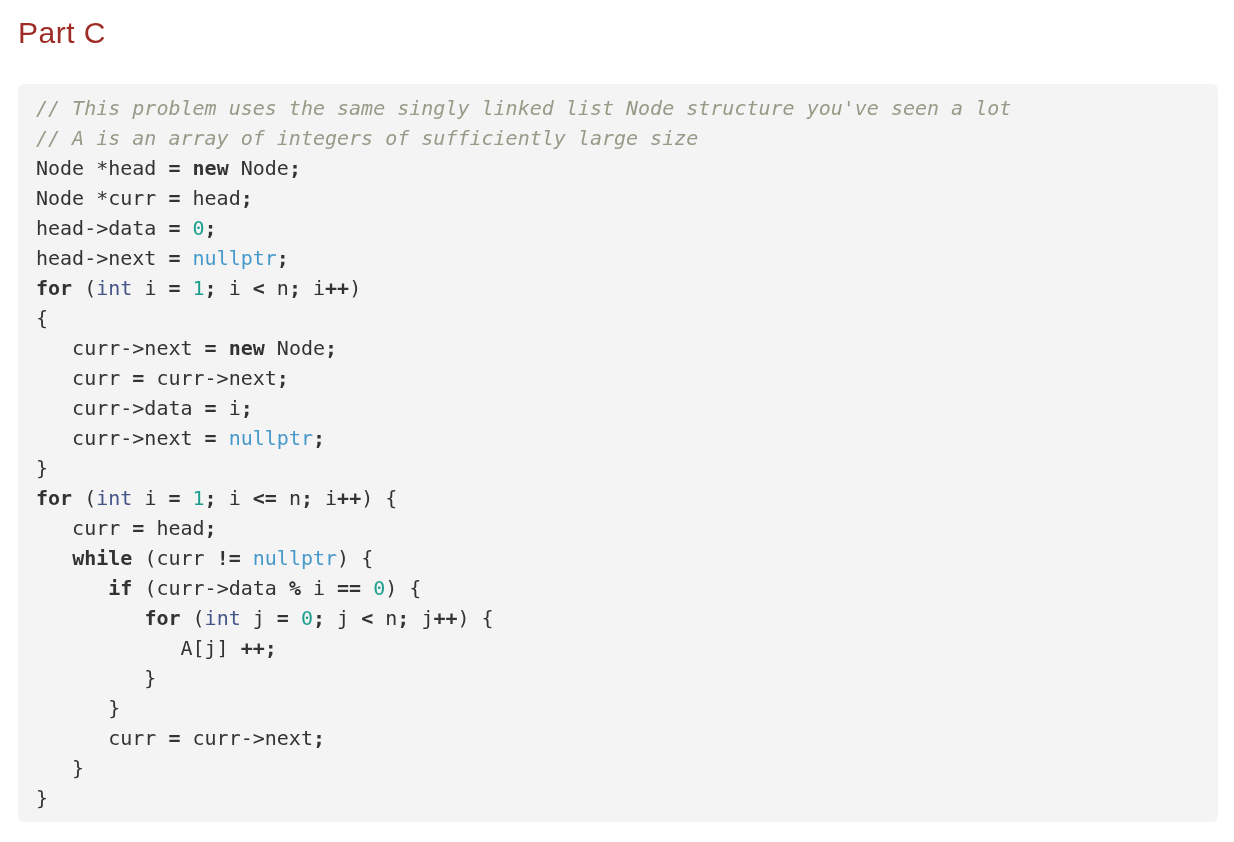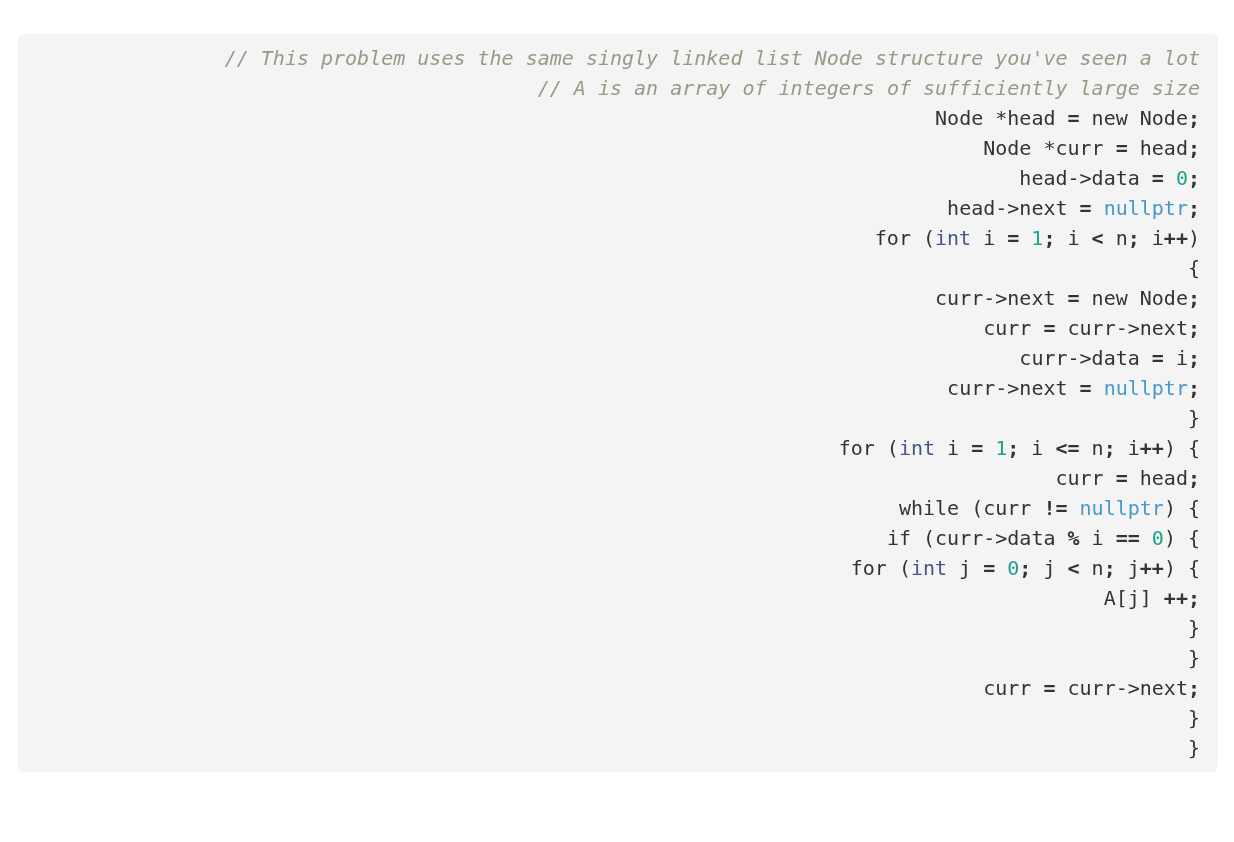--- a/index.html
+++ b/index.html
@@ -31,29 +31,29 @@
     border-radius: 6px;
     padding: 9px 18px;
     font-family: "DejaVu Sans Mono", monospace;
     font-size: 20px;
     line-height: 30px;
     color: var(--c-plain, #333333);
   }
   .code-line {
     white-space: pre;
     min-height: 30px;
-    text-align: right;
   }
   .tok-txt { color: var(--c-plain, #333333); }
-  .tok-kw  { color: var(--c-keyword, #333333); font-weight: normal; }
+  .tok-kw  { color: var(--c-keyword, #333333); font-weight: bold; }
   .tok-typ { color: var(--c-type, #445588);    font-weight: normal; }
   .tok-num { color: var(--c-number, #1d9e8e); }
   .tok-lit { color: var(--c-literal, #4699cb); }
   .tok-com { color: var(--c-comment, #999988); font-style: italic; }
   .tok-op  { color: var(--c-operator, #333333); font-weight: bold; }
 </style>
 </head>
 <body>
 
 <div class="page">
+  <h2 class="page-title">Part C</h2>
 
   <pre class="code-block"><div class="code-line"><span class="tok-com">// This problem uses the same singly linked list Node structure you've seen a lot</span></div><div class="code-line"><span class="tok-com">// A is an array of integers of sufficiently large size</span></div><div class="code-line"><span class="tok-txt">Node *head </span><span class="tok-op">=</span><span class="tok-txt"> </span><span class="tok-kw">new</span><span class="tok-txt"> Node</span><span class="tok-op">;</span></div><div class="code-line"><span class="tok-txt">Node *curr </span><span class="tok-op">=</span><span class="tok-txt"> head</span><span class="tok-op">;</span></div><div class="code-line"><span class="tok-txt">head-&gt;data </span><span class="tok-op">=</span><span class="tok-txt"> </span><span class="tok-num">0</span><span class="tok-op">;</span></div><div class="code-line"><span class="tok-txt">head-&gt;next </span><span class="tok-op">=</span><span class="tok-txt"> </span><span class="tok-lit">nullptr</span><span class="tok-op">;</span></div><div class="code-line"><span class="tok-kw">for</span><span class="tok-txt"> (</span><span class="tok-typ">int</span><span class="tok-txt"> i </span><span class="tok-op">=</span><span class="tok-txt"> </span><span class="tok-num">1</span><span class="tok-op">;</span><span class="tok-txt"> i </span><span class="tok-op">&lt;</span><span class="tok-txt"> n</span><span class="tok-op">;</span><span class="tok-txt"> i</span><span class="tok-op">++</span><span class="tok-txt">)</span></div><div class="code-line"><span class="tok-txt">{</span></div><div class="code-line"><span class="tok-txt">   curr-&gt;next </span><span class="tok-op">=</span><span class="tok-txt"> </span><span class="tok-kw">new</span><span class="tok-txt"> Node</span><span class="tok-op">;</span></div><div class="code-line"><span class="tok-txt">   curr </span><span class="tok-op">=</span><span class="tok-txt"> curr-&gt;next</span><span class="tok-op">;</span></div><div class="code-line"><span class="tok-txt">   curr-&gt;data </span><span class="tok-op">=</span><span class="tok-txt"> i</span><span class="tok-op">;</span></div><div class="code-line"><span class="tok-txt">   curr-&gt;next </span><span class="tok-op">=</span><span class="tok-txt"> </span><span class="tok-lit">nullptr</span><span class="tok-op">;</span></div><div class="code-line"><span class="tok-txt">}</span></div><div class="code-line"><span class="tok-kw">for</span><span class="tok-txt"> (</span><span class="tok-typ">int</span><span class="tok-txt"> i </span><span class="tok-op">=</span><span class="tok-txt"> </span><span class="tok-num">1</span><span class="tok-op">;</span><span class="tok-txt"> i </span><span class="tok-op">&lt;=</span><span class="tok-txt"> n</span><span class="tok-op">;</span><span class="tok-txt"> i</span><span class="tok-op">++</span><span class="tok-txt">) {</span></div><div class="code-line"><span class="tok-txt">   curr </span><span class="tok-op">=</span><span class="tok-txt"> head</span><span class="tok-op">;</span></div><div class="code-line"><span class="tok-txt">   </span><span class="tok-kw">while</span><span class="tok-txt"> (curr </span><span class="tok-op">!=</span><span class="tok-txt"> </span><span class="tok-lit">nullptr</span><span class="tok-txt">) {</span></div><div class="code-line"><span class="tok-txt">      </span><span class="tok-kw">if</span><span class="tok-txt"> (curr-&gt;data </span><span class="tok-op">%</span><span class="tok-txt"> i </span><span class="tok-op">==</span><span class="tok-txt"> </span><span class="tok-num">0</span><span class="tok-txt">) {</span></div><div class="code-line"><span class="tok-txt">         </span><span class="tok-kw">for</span><span class="tok-txt"> (</span><span class="tok-typ">int</span><span class="tok-txt"> j </span><span class="tok-op">=</span><span class="tok-txt"> </span><span class="tok-num">0</span><span class="tok-op">;</span><span class="tok-txt"> j </span><span class="tok-op">&lt;</span><span class="tok-txt"> n</span><span class="tok-op">;</span><span class="tok-txt"> j</span><span class="tok-op">++</span><span class="tok-txt">) {</span></div><div class="code-line"><span class="tok-txt">            A[j] </span><span class="tok-op">++</span><span class="tok-op">;</span></div><div class="code-line"><span class="tok-txt">         }</span></div><div class="code-line"><span class="tok-txt">      }</span></div><div class="code-line"><span class="tok-txt">      curr </span><span class="tok-op">=</span><span class="tok-txt"> curr-&gt;next</span><span class="tok-op">;</span></div><div class="code-line"><span class="tok-txt">   }</span></div><div class="code-line"><span class="tok-txt">}</span></div></pre>
 </div>
 
 </body></html>

